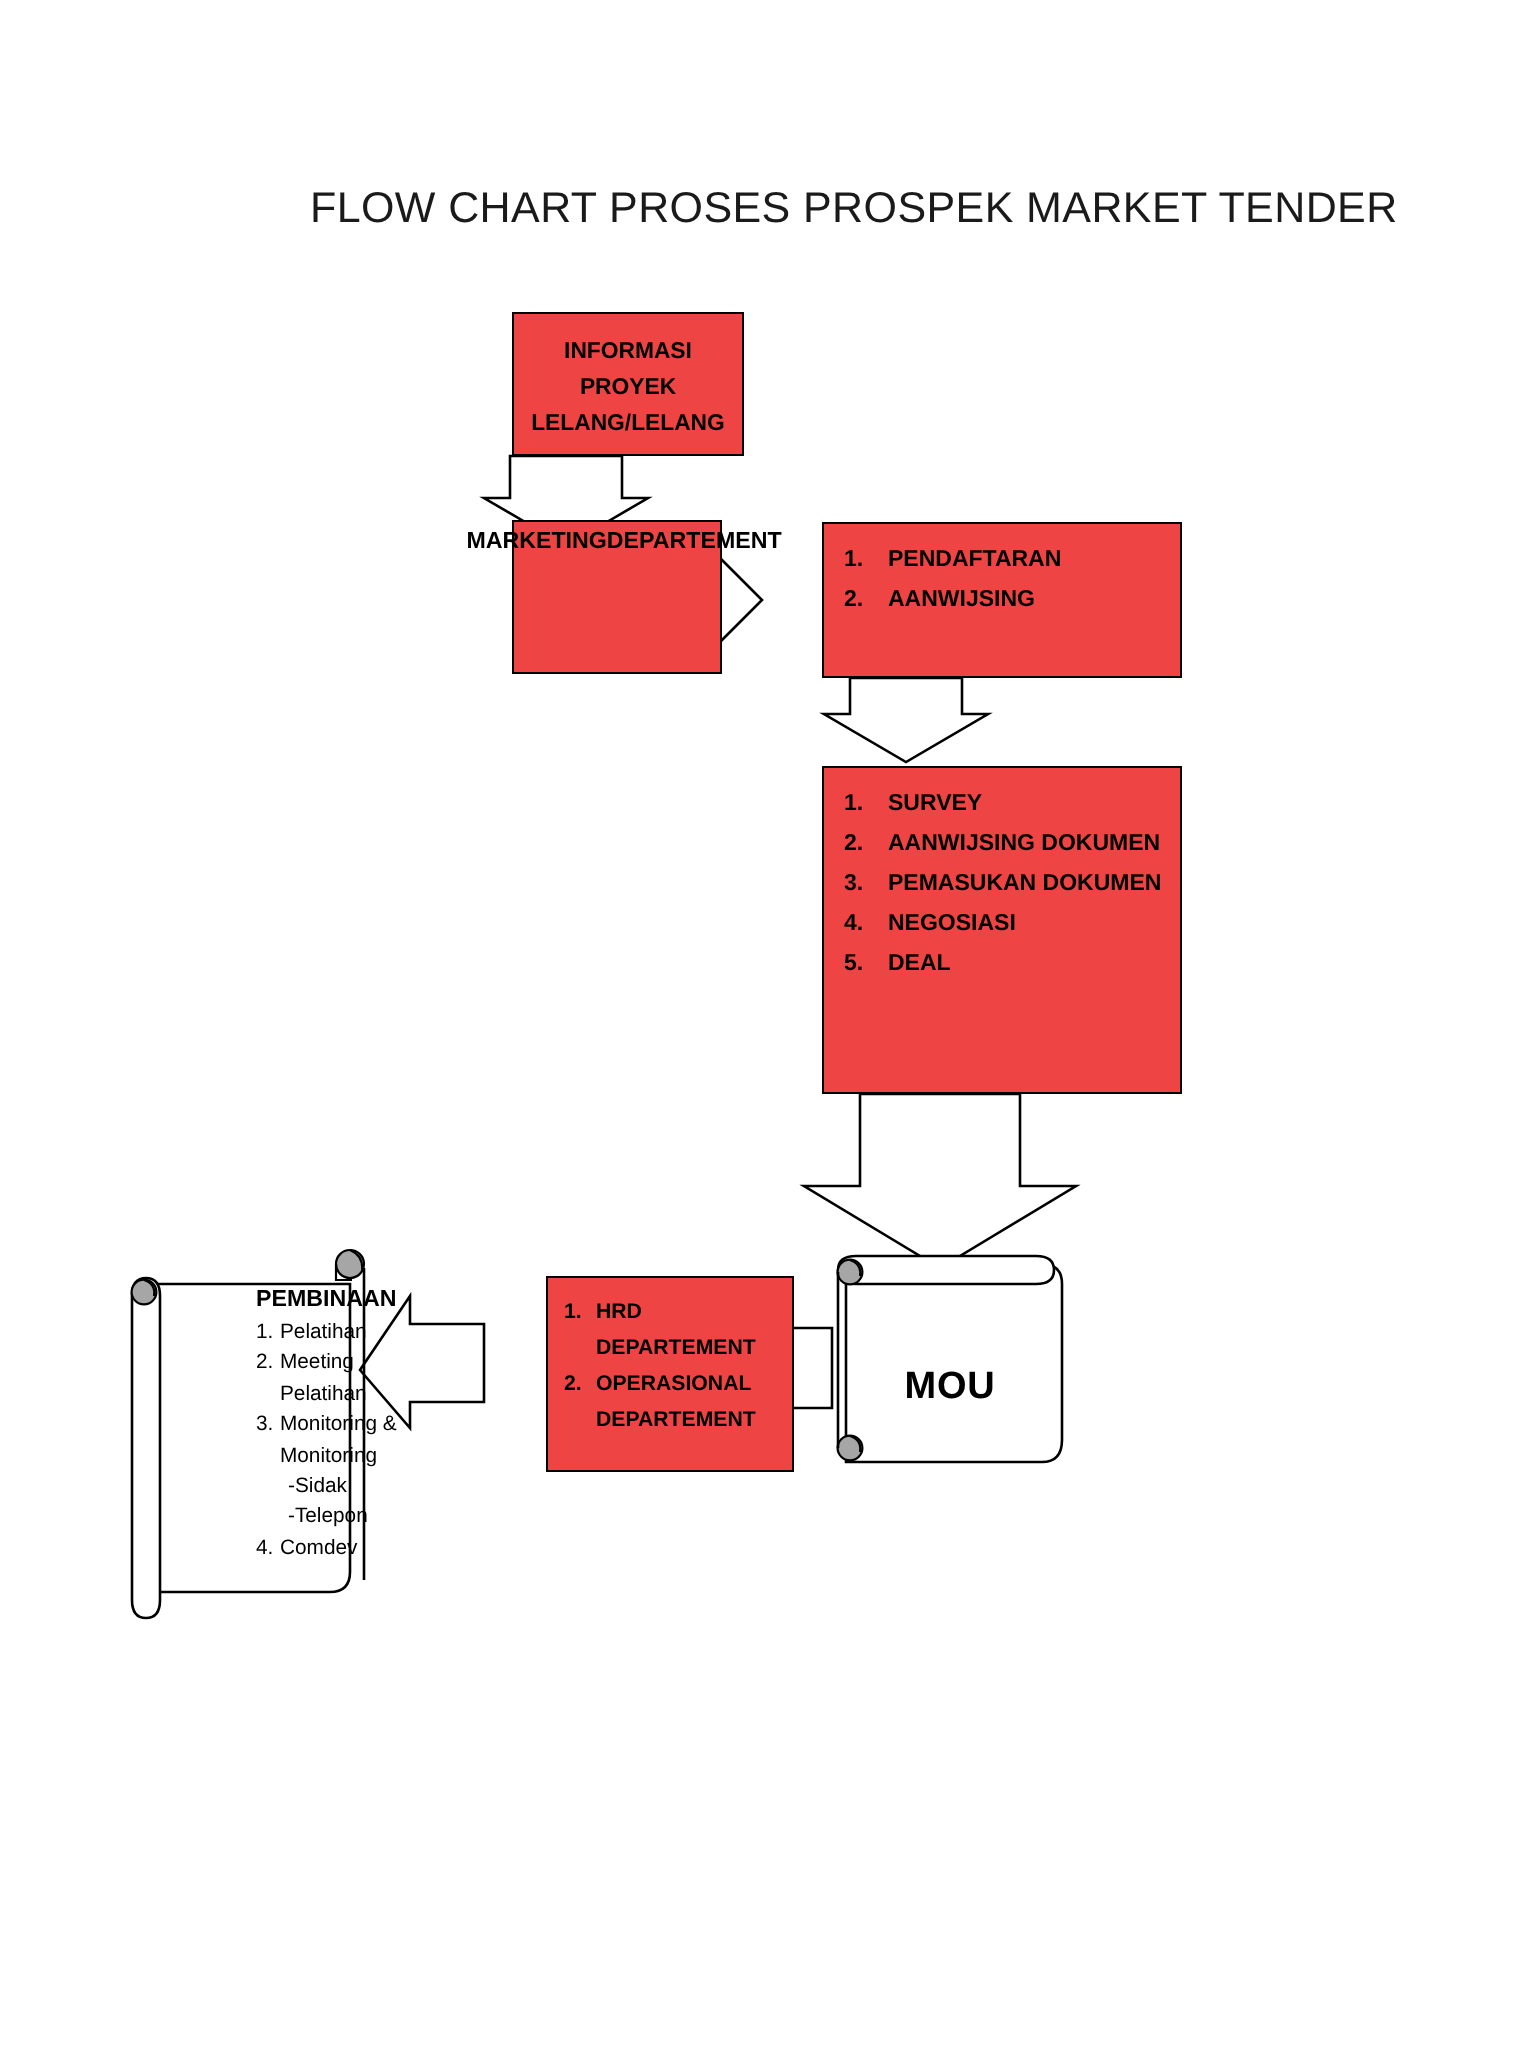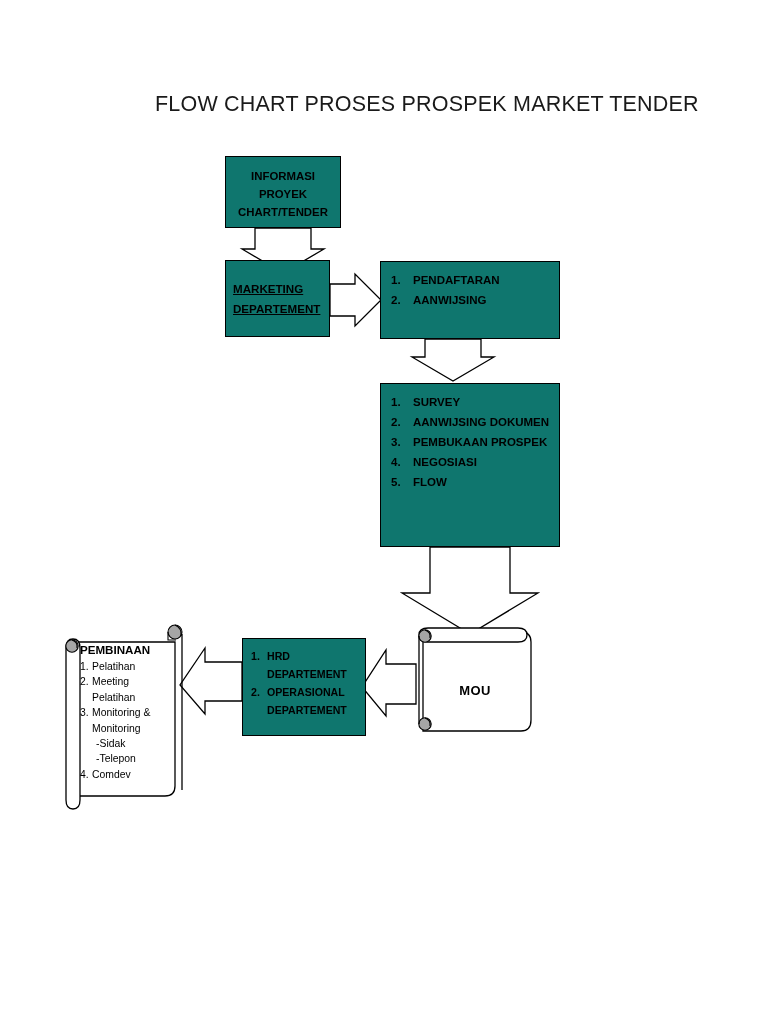--- a/index.html
+++ b/index.html
@@ -33,35 +33,34 @@
     font-weight: 400;
     color: #1a1a1a;
     white-space: nowrap;
   }
 
   
   .box {
     position: absolute;
     box-sizing: border-box;
     border: 1.4px solid #000;
-    background: #0f766e;
+    background: #ef4444;
+    margin-left: 31px;
   }
 
   .box-center {
     display: flex;
     flex-direction: column;
     align-items: center;
     justify-content: center;
   }
 
   .box-left {
     display: flex;
-    flex-direction: column;
     justify-content: center;
-    text-decoration: underline;
   }
 
   .box-top {
     display: flex;
     flex-direction: column;
     justify-content: flex-start;
   }
 
   
   .t-bold {
@@ -150,29 +149,30 @@
   }
 
   
   #mou-label {
     position: absolute;
     left: 420px;
     top: 683px;
     width: 110px;
     text-align: center;
     font-weight: 700;
-    font-size: 13px;
+    font-size: 19px;
     letter-spacing: 0.4px;
   }
 
   #pembinaan-content {
     position: absolute;
-    left: 80px;
+    left: 92px;
     top: 642px;
     width: 96px;
+    padding-left: 36px;
   }
   #pembinaan-title {
     font-weight: 700;
     font-size: 11.6px;
     line-height: 16px;
     margin-bottom: 1px;
     white-space: nowrap;
   }
   #pembinaan-content .prow {
     display: flex;
@@ -251,21 +251,21 @@
       <path d="M 175 625 Q 182 628 181 636" fill="none" stroke="#000000" stroke-width="1.1"></path>
 
       <path d="M 182 634 L 182 790" fill="none" stroke="#000000" stroke-width="1.3"></path>
     </g>
 
   </svg>
 
   <div class="box box-center" id="box-informasi">
     <div class="t-bold">INFORMASI</div>
     <div class="t-bold">PROYEK</div>
-    <div class="t-bold">CHART/TENDER</div>
+    <div class="t-bold">LELANG/LELANG</div>
   </div>
 
   <div class="box box-left" id="box-marketing">
     <div class="t-plain">MARKETING</div>
     <div class="t-plain">DEPARTEMENT</div>
   </div>
 
   <div class="box box-top" id="box-pendaftaran">
     <div class="nrow">
       <span class="num">1.</span>
@@ -281,29 +281,29 @@
     <div class="nrow">
       <span class="num">1.</span>
       <span class="txt">SURVEY</span>
     </div>
     <div class="nrow">
       <span class="num">2.</span>
       <span class="txt">AANWIJSING DOKUMEN</span>
     </div>
     <div class="nrow">
       <span class="num">3.</span>
-      <span class="txt">PEMBUKAAN PROSPEK</span>
+      <span class="txt">PEMASUKAN DOKUMEN</span>
     </div>
     <div class="nrow">
       <span class="num">4.</span>
       <span class="txt">NEGOSIASI</span>
     </div>
     <div class="nrow">
       <span class="num">5.</span>
-      <span class="txt">FLOW</span>
+      <span class="txt">DEAL</span>
     </div>
   </div>
 
   <div class="box box-top" id="box-hrd">
     <div class="nrow">
       <span class="num">1.</span>
       <span class="txt">HRD</span>
     </div>
     <div class="nrow cont">
       <span class="num"></span>

